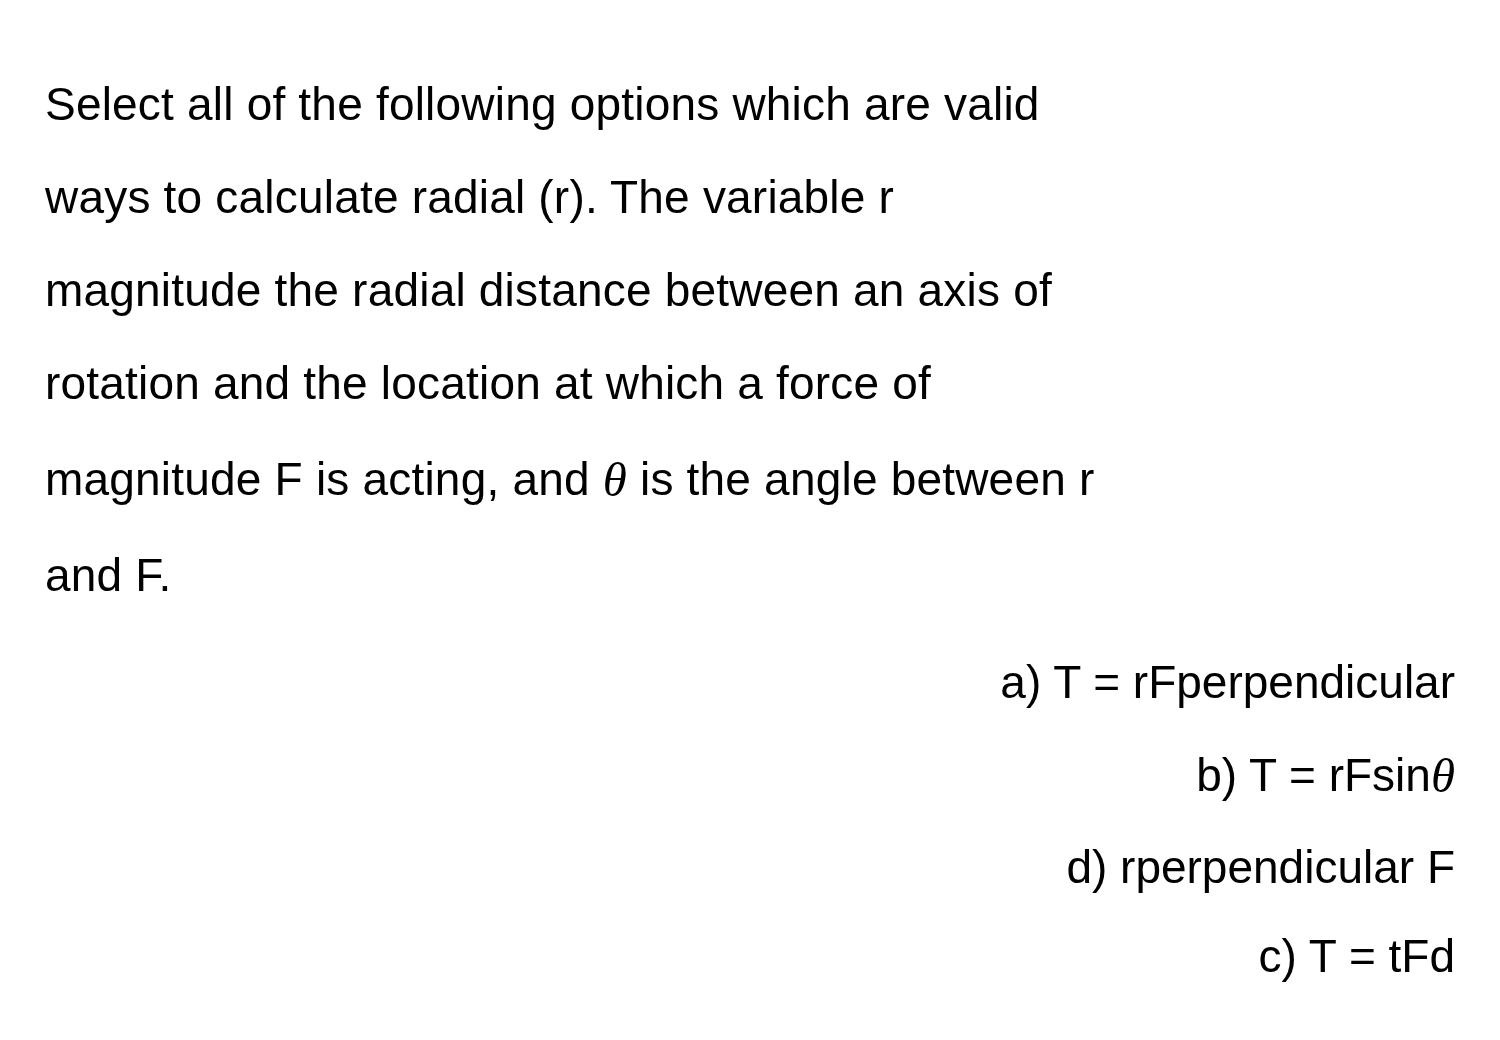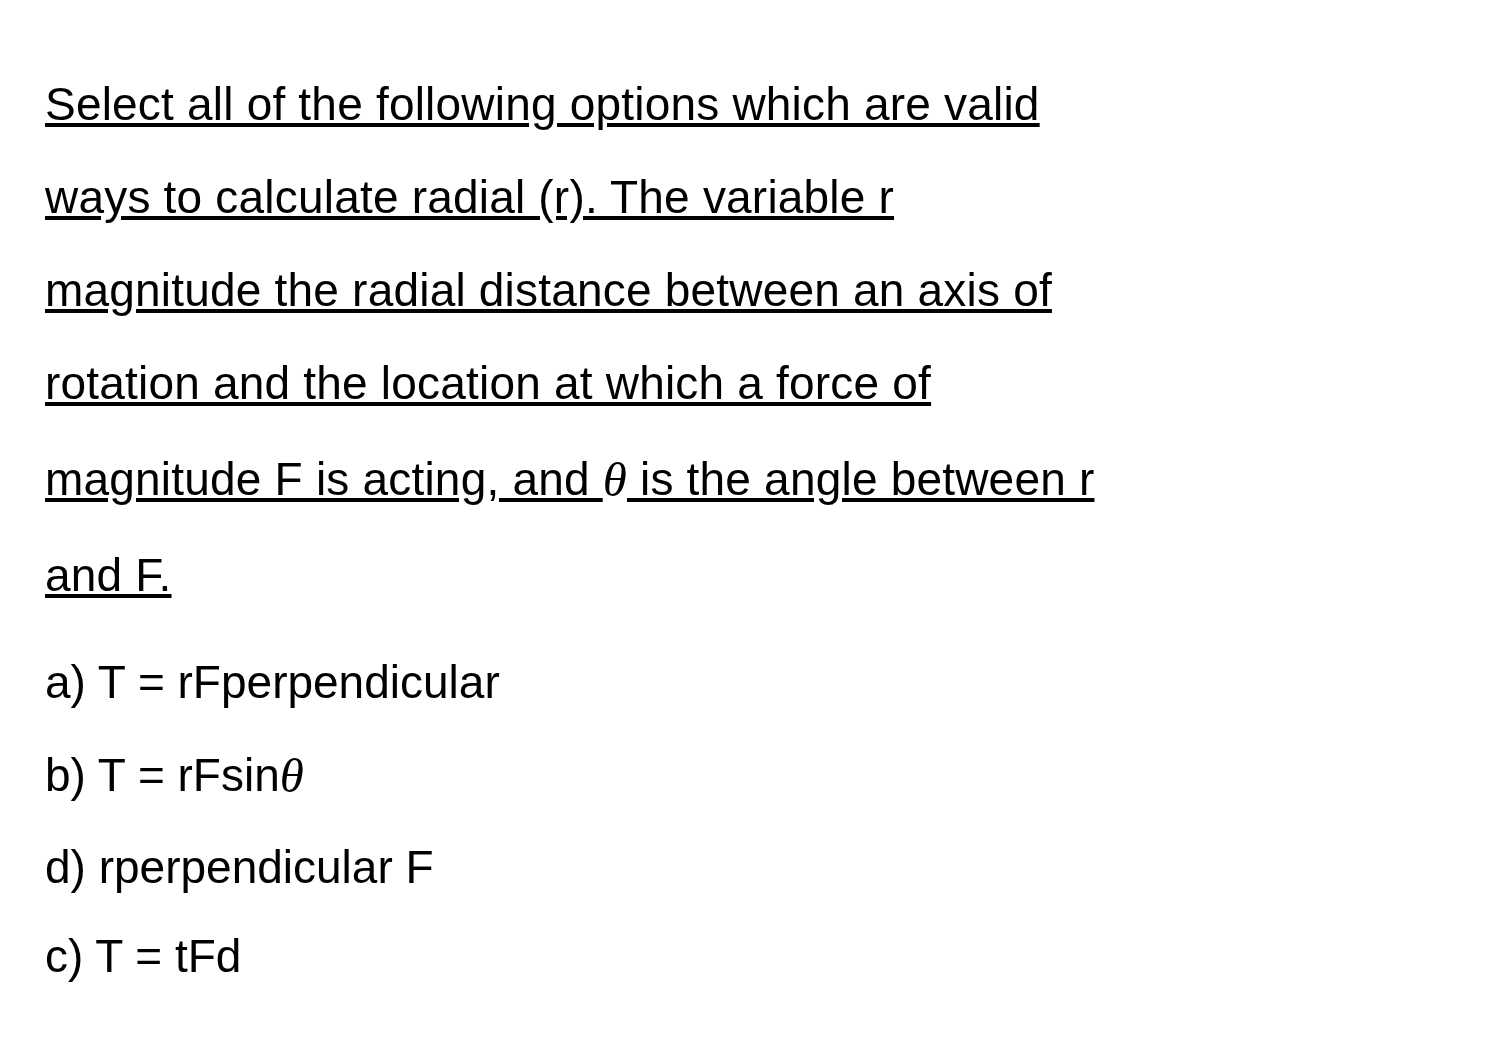--- a/index.html
+++ b/index.html
@@ -16,24 +16,24 @@
       box-sizing: border-box;
       width: 1500px;
       height: 1040px;
       padding: 58px 45px 40px 45px;
     }
     .question {
       font-size: 46px;
       line-height: 2.02;
       letter-spacing: 0.2px;
       font-weight: 400;
-      text-decoration: underline;
     }
     .options {
       margin-top: 16px;
+      text-align: right;
     }
     .option {
       font-size: 46px;
       line-height: 1.95;
       font-weight: 400;
     }
     .theta {
       font-family: "Times New Roman", Times, serif;
       font-style: italic;
       font-size: 49px;

